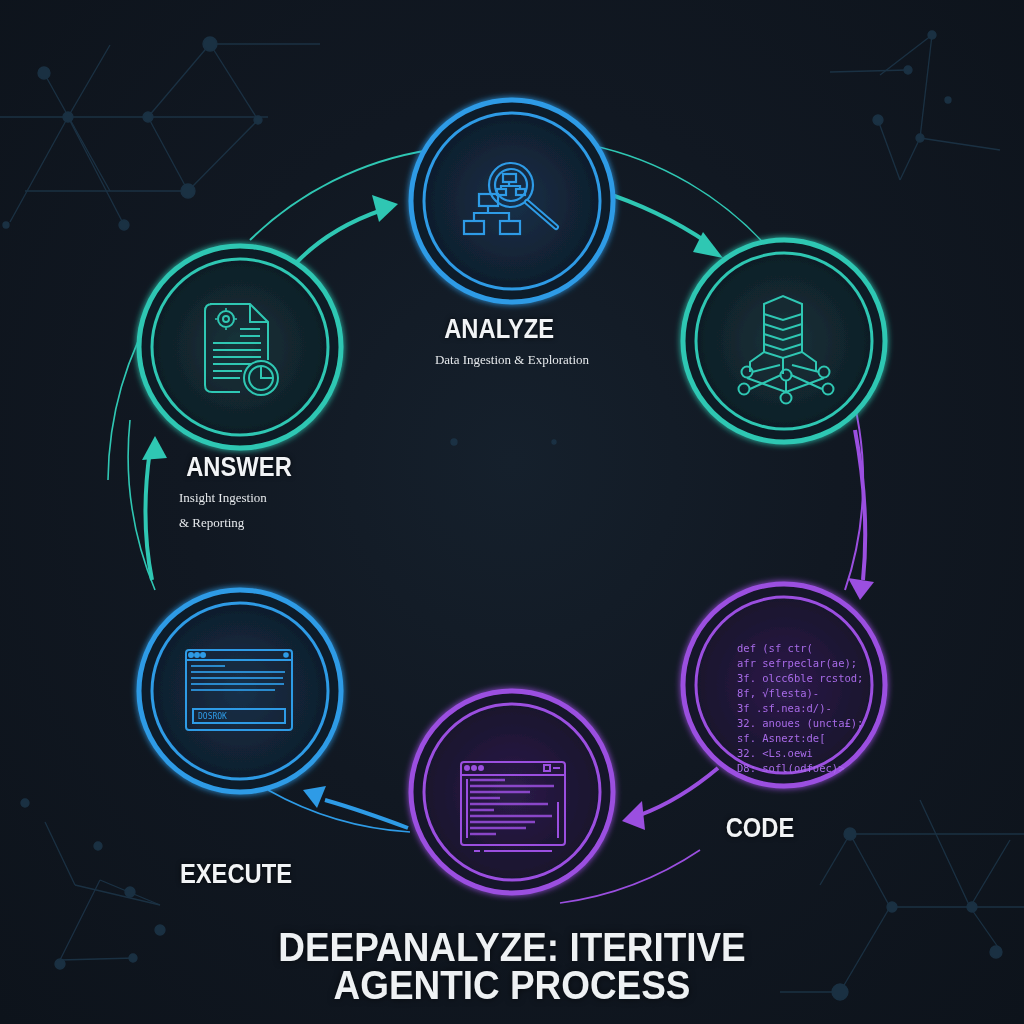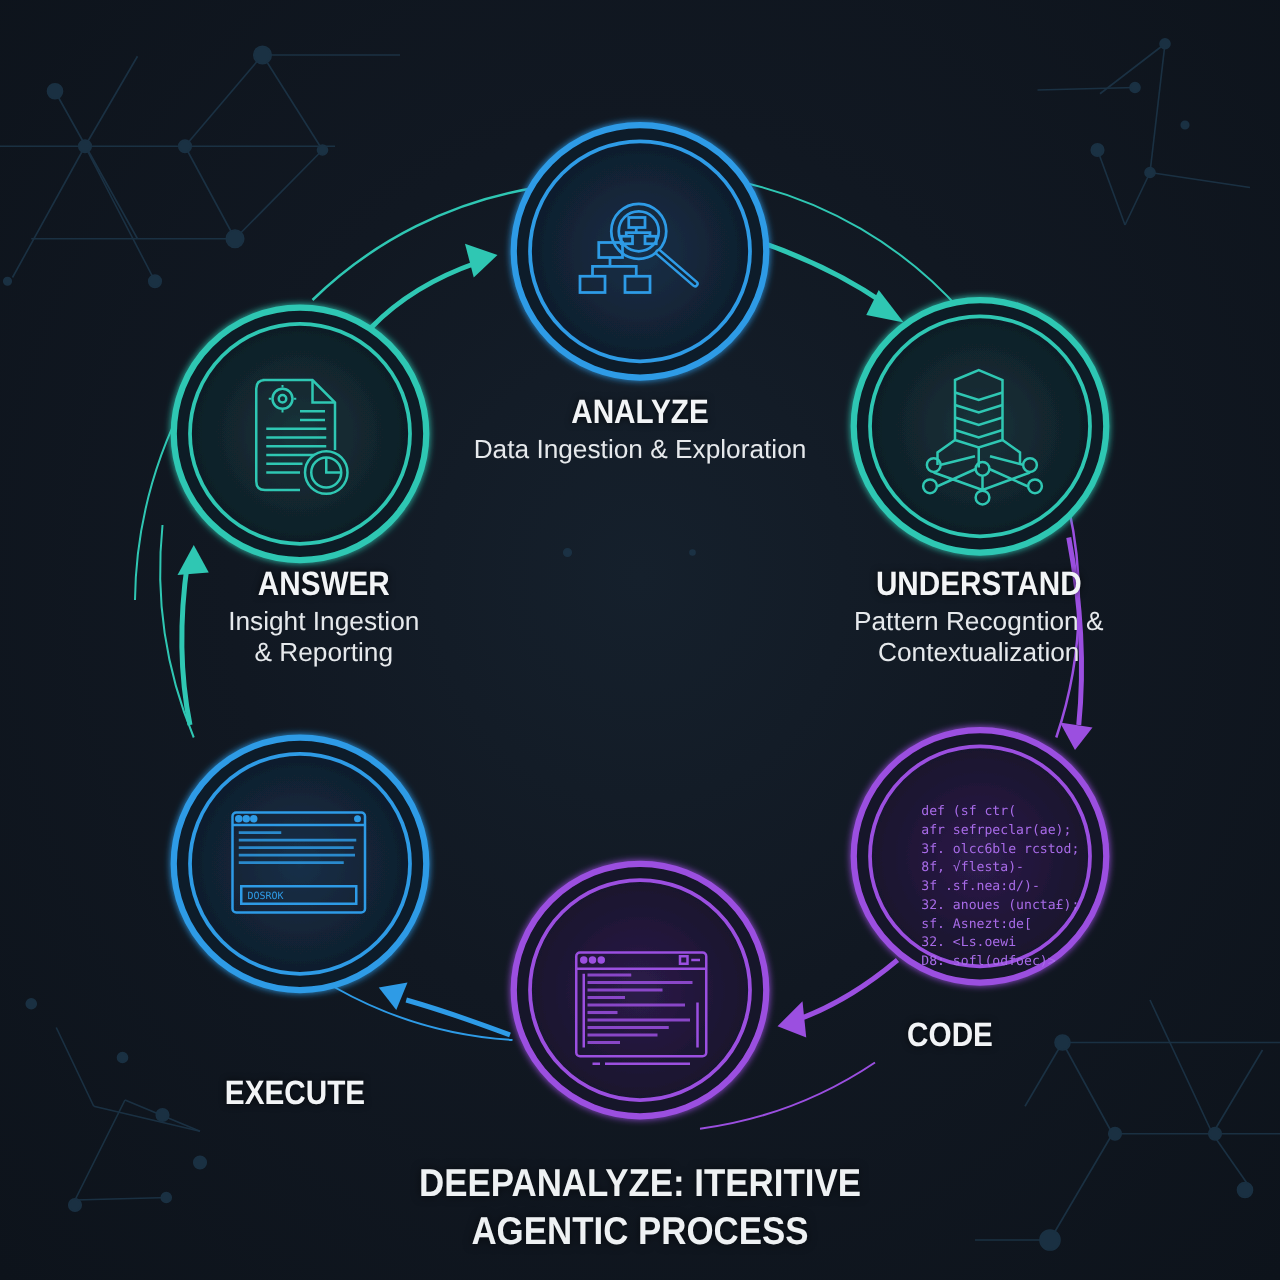--- a/index.html
+++ b/index.html
@@ -4,35 +4,35 @@
 <style>
   html, body { margin: 0; padding: 0; }
   body {
     width: 1024px; height: 1024px; overflow: hidden;
     background: radial-gradient(ellipse at 50% 45%, #15202c 0%, #111822 45%, #0d131b 100%);
     font-family: "Liberation Sans", sans-serif;
     position: relative;
   }
   #stage { position: absolute; left: 0; top: 0; width: 1024px; height: 1024px; }
   .node-label {
-    position: absolute; text-align: center; color: #f2f4f6;
+    position: absolute; color: #f2f4f6;
     transform: translateX(-50%); white-space: nowrap;
   }
   .node-title {
     font-family: "Liberation Sans", sans-serif; font-weight: 700; font-size: 27px;
     letter-spacing: 0px; transform: scaleX(0.88); display: block;
     text-shadow: 0 0 6px rgba(0,0,0,0.7);
   }
   .node-sub {
-    font-family: Liberation Sans, sans-serif; font-size: 21px; line-height: 25px;
+    font-family: Liberation Serif, serif; font-size: 13px; line-height: 25px;
     color: #e6e9ec; display: block; margin-top: 2px;
   }
   .main-title {
     position: absolute; left: 50%; top: 928px; transform: translateX(-50%);
-    text-align: center; color: #eef1f3; font-weight: 700; font-size: 31px; line-height: 38px;
+    text-align: center; color: #eef1f3; font-weight: 700; font-size: 41px; line-height: 38px;
     white-space: nowrap; text-shadow: 0 0 8px rgba(0,0,0,0.6);
   }
   .main-title span { display: block; transform: scaleX(0.9); }
   .code-text {
     font-family: "DejaVu Sans Mono", monospace; font-size: 10.5px; line-height: 15px;
     fill: #a86be8;
   }
 </style>
 </head>
 <body>
@@ -284,35 +284,30 @@
     <path d="M 261 366 V 378 H 273"></path>
   </g>
 </svg>
 
 
 <div class="node-label" style="left:512px; top:314px;">
   <span class="node-title">ANALYZE</span>
   <span class="node-sub">Data Ingestion &amp; Exploration</span>
 </div>
 
-<div class="node-label" style="left:783px; top:452px;">
-  <span class="node-title">UNDERSTAND</span>
-  <span class="node-sub">Pattern Recogntion &amp;</span>
-  <span class="node-sub" style="margin-top:0">Contextualization</span>
-</div>
 
 <div class="node-label" style="left:760px; top:813px;">
   <span class="node-title">CODE</span>
 </div>
 
 <div class="node-label" style="left:236px; top:813px;margin-top:46px;">
   <span class="node-title">EXECUTE</span>
 </div>
 
-<div class="node-label" style="left:239px; top:452px;margin-left:20px;">
+<div class="node-label" style="left:239px; top:452px;">
   <span class="node-title">ANSWER</span>
   <span class="node-sub">Insight Ingestion</span>
   <span class="node-sub" style="margin-top:0">&amp; Reporting</span>
 </div>
 
 <div class="main-title">
   <span>DEEPANALYZE: ITERITIVE</span>
   <span>AGENTIC PROCESS</span>
 </div>
 </div>

